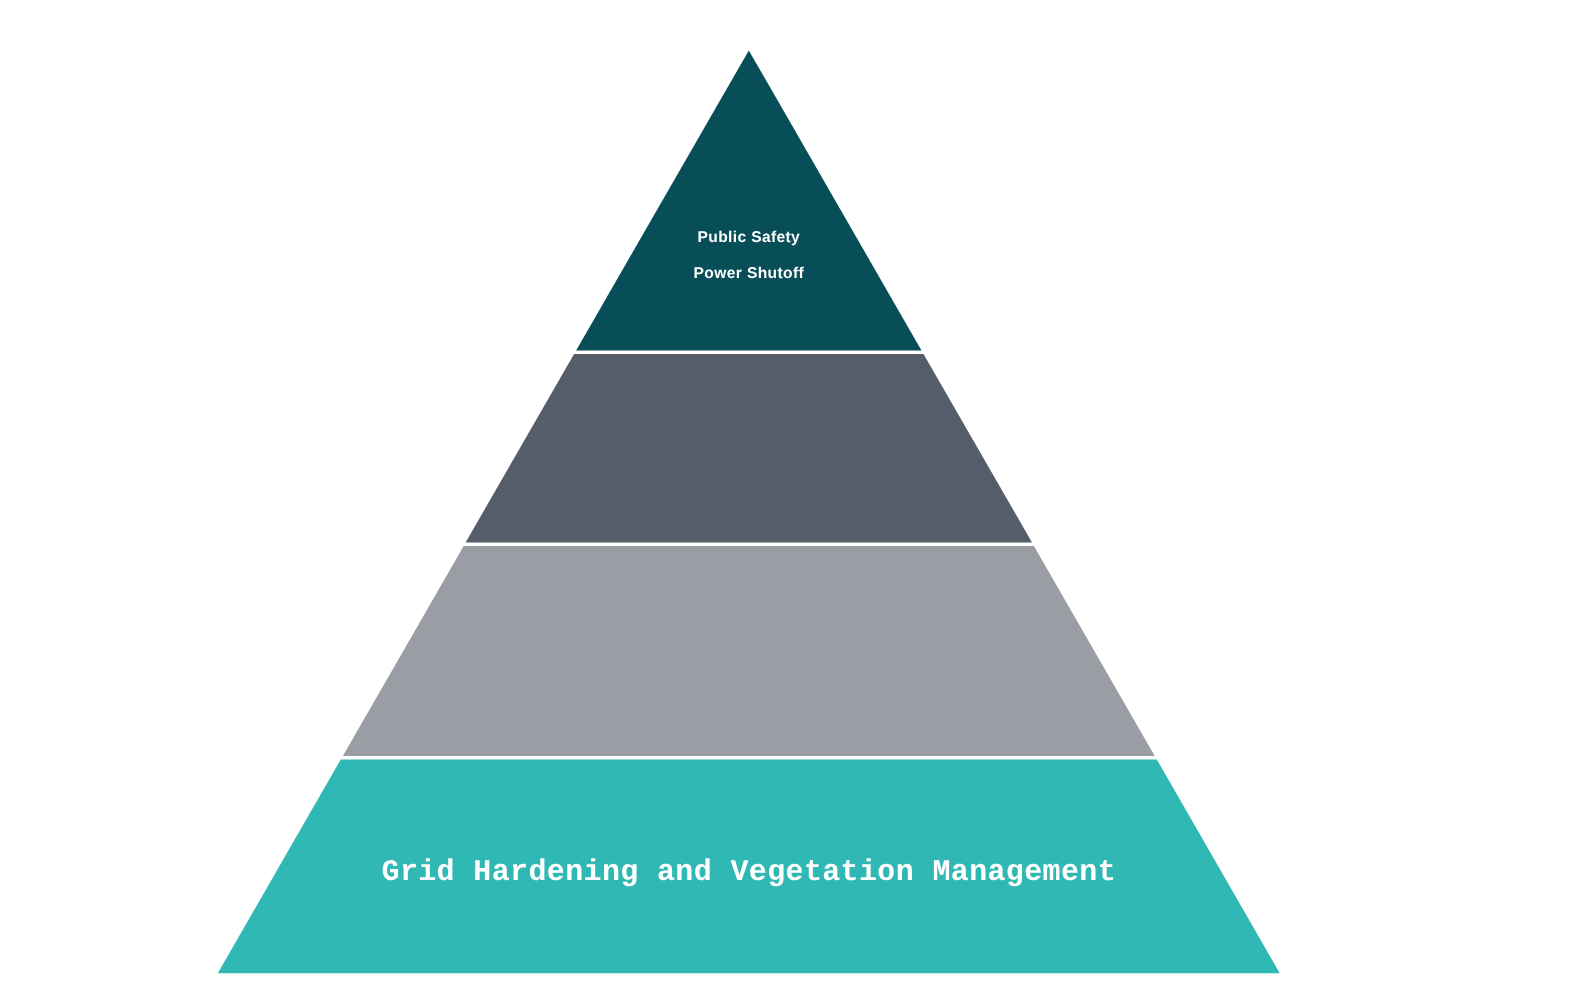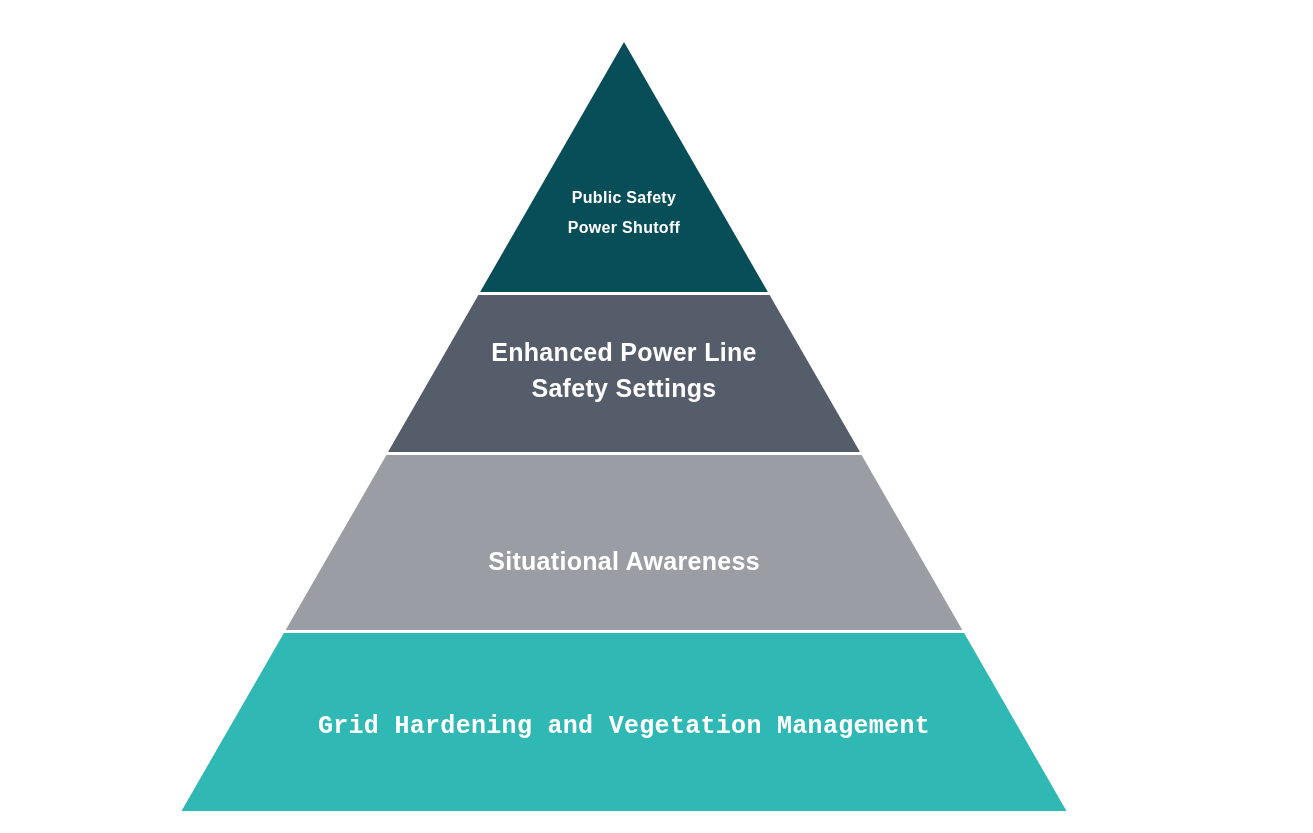--- a/index.html
+++ b/index.html
@@ -25,21 +25,21 @@
     left: 624px;
     transform: translateX(-50%);
     text-align: center;
     color: #ffffff;
     font-weight: 700;
     white-space: nowrap;
     letter-spacing: 0.3px;
   }
   .tier-label-1 {
     top: 183px;
-    font-size: 16px;
+    font-size: 13px;
     line-height: 30px;
   }
   .tier-label-2 {
     top: 334px;
     font-size: 25px;
     line-height: 36px;
   }
   .tier-label-3 {
     top: 546px;
     font-size: 25px;
@@ -62,26 +62,19 @@
     <polygon points="478.4,295 769.6,295 860.0,452 388.0,452" fill="#555D6B"></polygon>
     <polygon points="386.4,455 861.6,455 962.3,630 285.7,630" fill="#9B9DA4"></polygon>
     <polygon points="283.9,633 964.1,633 1066.5,811 181.5,811" fill="#2FB8B4"></polygon>
   </svg>
 
   <div class="tier-label tier-label-1">
     <div>Public Safety</div>
     <div>Power Shutoff</div>
   </div>
 
-  <div class="tier-label tier-label-2">
-    <div>Enhanced Power Line</div>
-    <div>Safety Settings</div>
-  </div>
 
-  <div class="tier-label tier-label-3">
-    <div>Situational Awareness</div>
-  </div>
 
   <div class="tier-label tier-label-4">
     <div>Grid Hardening and Vegetation Management</div>
   </div>
 
 </div>
 
 </body></html>

